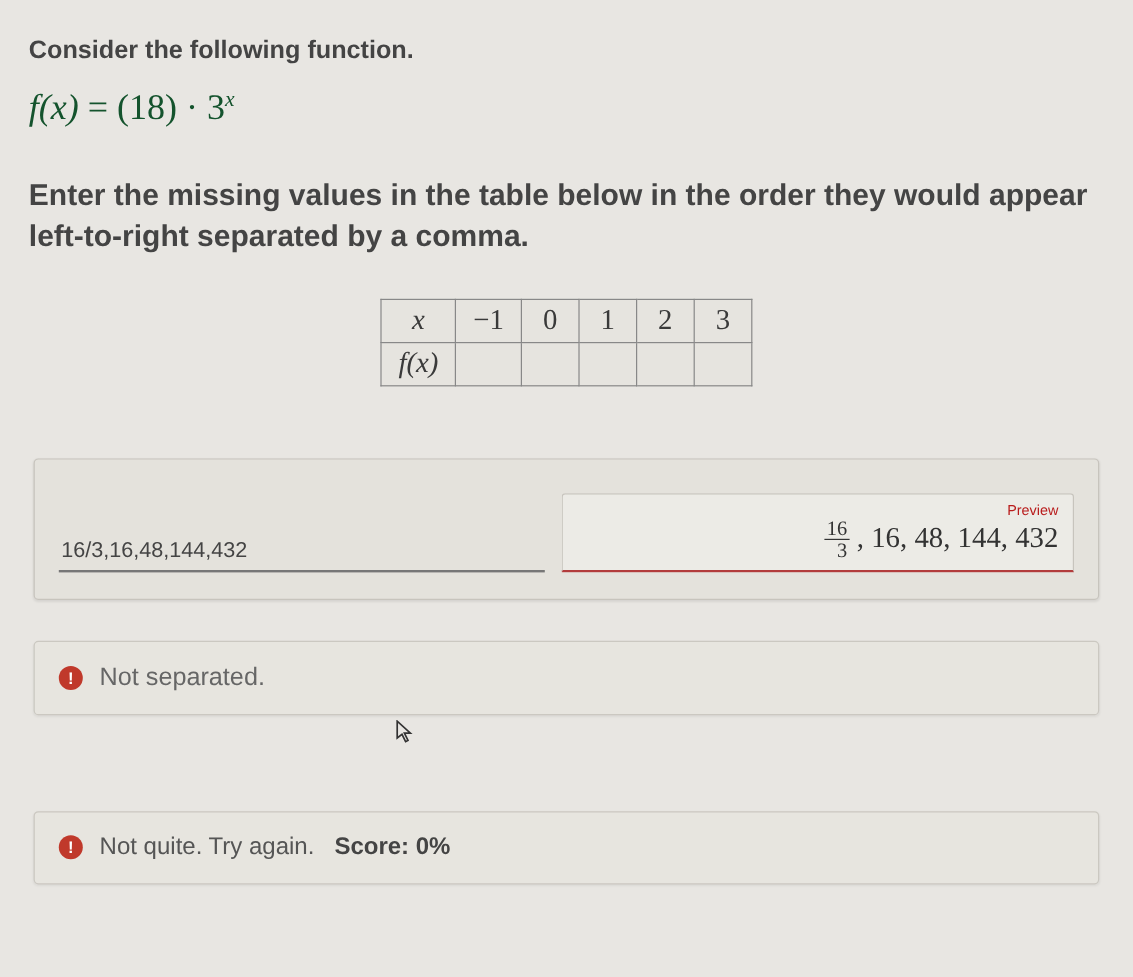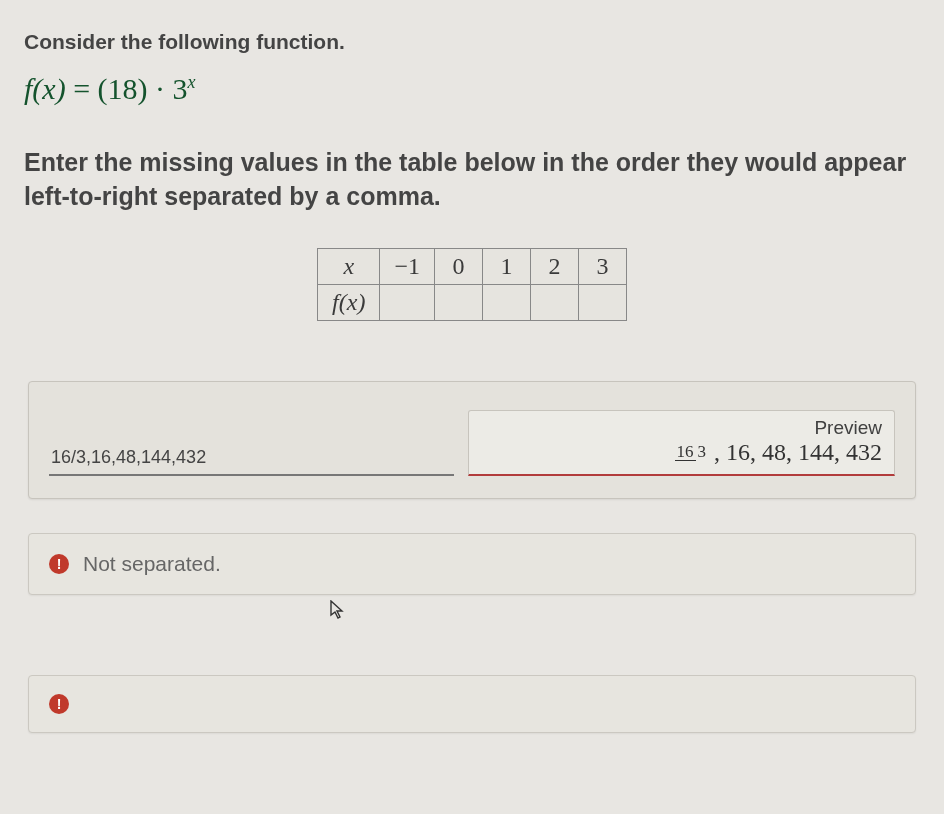--- a/index.html
+++ b/index.html
@@ -86,35 +86,35 @@
     background: #ecebe6;
     border-radius: 3px 3px 0 0;
     padding: 6px 12px 8px 12px;
     text-align: right;
     min-height: 66px;
     display: flex;
     flex-direction: column;
     justify-content: space-between;
   }
   .preview-label {
-    font-size: 19px;
-    color: #404040;
+    font-size: 12px;
+    color: #b91c1c;
   }
   .preview-value {
     font-family: 'Times New Roman', serif;
     font-size: 24px;
     color: #333;
     display: flex;
     justify-content: flex-end;
     align-items: center;
     gap: 4px;
   }
   .frac {
     display: inline-flex;
-    flex-direction: row;
+    flex-direction: column;
     font-size: 17px;
     line-height: 1;
     vertical-align: middle;
     margin-right: 2px;
   }
   .frac .n { border-bottom: 1px solid #333; padding: 0 2px; }
   .frac .d { padding: 0 2px; }
   .feedback-box {
     border: 1px solid #cbc8c1;
     background: #e7e5df;
@@ -218,20 +218,24 @@
     </div>
   </div>
 
   <div class="feedback-box">
     <div class="err-icon">!</div>
     <div>Not separated.</div>
   </div>
 
   <div class="score-box">
     <div class="err-icon">!</div>
+    <div>
+      <span>Not quite. Try again.</span>&nbsp;&nbsp;
+      <span class="score-strong">Score: 0%</span>
+    </div>
   </div>
 
 </div>
 
 <div class="cursor">
   <svg width="16" height="20" viewBox="0 0 16 20">
       <path d="M1 1 L1 15 L5 12 L8 18 L10 17 L7 11 L12 11 Z" fill="none" stroke="#333" stroke-width="1.4"></path>
     </svg>
 </div>
 

